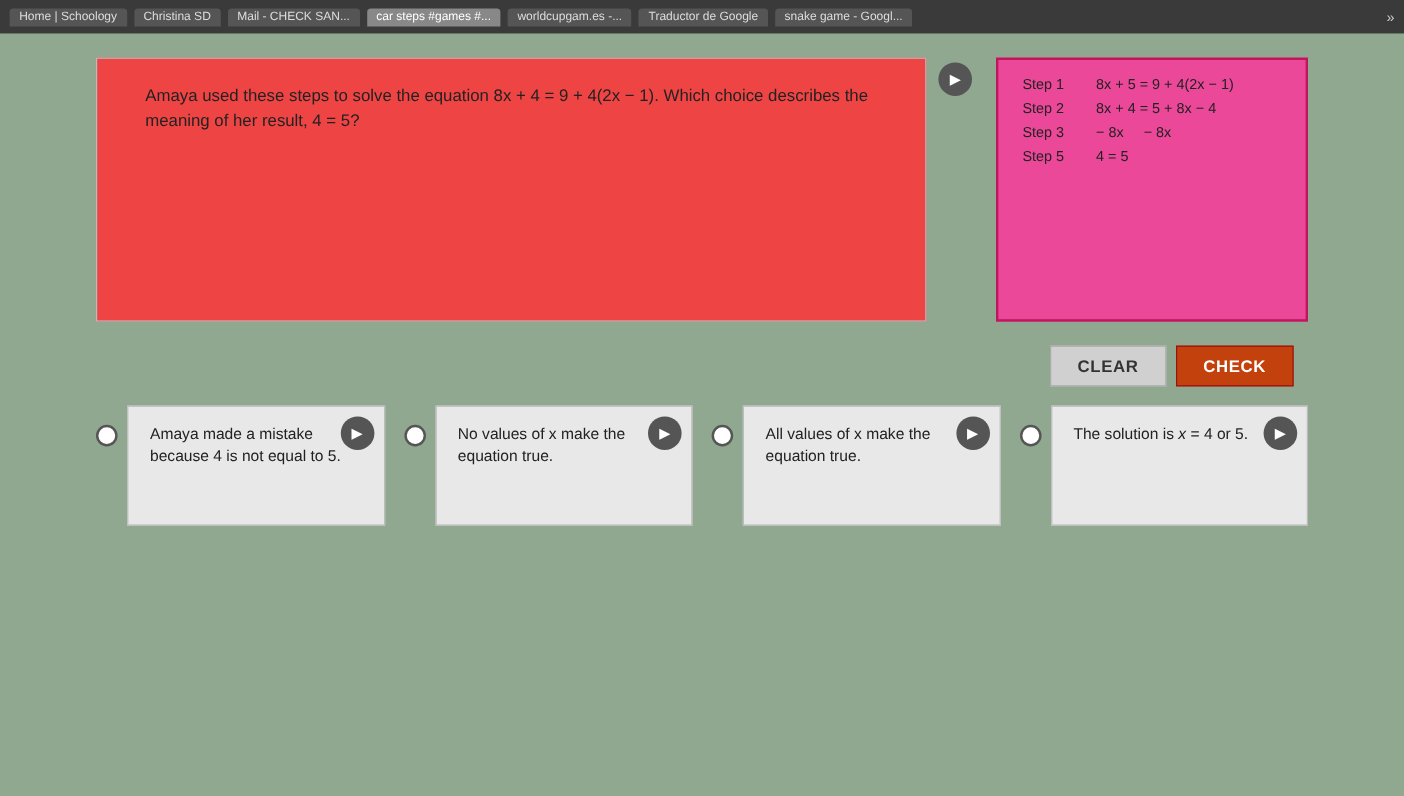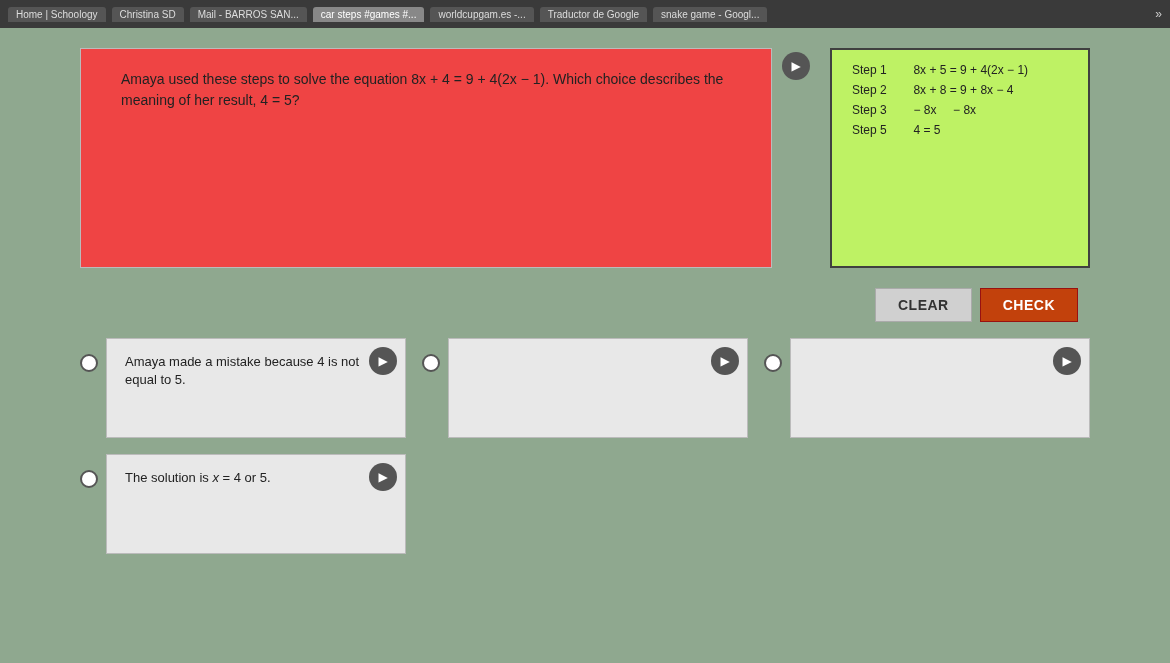--- a/index.html
+++ b/index.html
@@ -70,22 +70,22 @@
       border: 1px solid #bbb;
       padding: 20px 40px;
       flex: 1;
       font-size: 14px;
       color: #222;
       line-height: 1.5;
       min-height: 220px;
     }
 
     .steps-table-container {
-      background: #bef264;
-      border: 2px solid #404040;
+      background: #ec4899;
+      border: 2px solid #be185d;
       padding: 10px 14px;
       min-width: 260px;
       max-width: 280px;
     }
 
     .steps-table {
       width: 100%;
       border-collapse: collapse;
       font-size: 12px;
     }
@@ -136,21 +136,21 @@
       font-size: 14px;
       font-weight: bold;
       cursor: pointer;
       color: #fff;
       letter-spacing: 0.5px;
     }
 
     
     .answer-grid {
       display: grid;
-      grid-template-columns: 1fr 1fr 1fr;
+      grid-template-columns: 1fr 1fr 1fr 1fr;
       gap: 16px;
     }
 
     .answer-choice {
       display: flex;
       align-items: flex-start;
       gap: 8px;
     }
 
     .radio-btn {
@@ -206,21 +206,21 @@
       flex-shrink: 0;
       margin-top: 4px;
     }
   </style>
 </head>
 <body>
 
 <div class="browser-bar">
   <div class="browser-tab">Home | Schoology</div>
   <div class="browser-tab">Christina SD</div>
-  <div class="browser-tab">Mail - BARROS SAN...</div>
+  <div class="browser-tab">Mail - CHECK SAN...</div>
   <div class="browser-tab active">car steps #games #...</div>
   <div class="browser-tab">worldcupgam.es -...</div>
   <div class="browser-tab">Traductor de Google</div>
   <div class="browser-tab">snake game - Googl...</div>
   <div class="tabs-more">»</div>
 </div>
 
 <div class="main-content">
 
   <div class="question-container">
@@ -235,21 +235,21 @@
 
     <div class="steps-table-container">
       <table class="steps-table">
         <tbody>
           <tr>
             <td class="step-label">Step 1</td>
             <td>8x + 5 = 9 + 4(2x − 1)</td>
           </tr>
           <tr>
             <td class="step-label">Step 2</td>
-            <td>8x + 8 = 9 + 8x − 4</td>
+            <td>8x + 4 = 5 + 8x − 4</td>
           </tr>
           <tr>
             <td class="step-label">Step 3</td>
             <td>− 8x &nbsp;&nbsp;&nbsp; − 8x</td>
           </tr>
           <tr>
             <td class="step-label">Step 5</td>
             <td>4 = 5</td>
           </tr>
         </tbody>
@@ -268,27 +268,29 @@
       <div class="radio-btn"></div>
       <div class="answer-box">
         <span>Amaya made a mistake because 4 is not equal to 5.</span>
         <div class="audio-btn">▶</div>
       </div>
     </div>
 
     <div class="answer-choice">
       <div class="radio-btn"></div>
       <div class="answer-box">
+        <span>No values of x make the equation true.</span>
         <div class="audio-btn">▶</div>
       </div>
     </div>
 
     <div class="answer-choice">
       <div class="radio-btn"></div>
       <div class="answer-box">
+        <span>All values of x make the equation true.</span>
         <div class="audio-btn">▶</div>
       </div>
     </div>
 
     <div class="answer-choice">
       <div class="radio-btn"></div>
       <div class="answer-box">
         <span>The solution is <i>x</i> = 4 or 5.</span>
         <div class="audio-btn">▶</div>
       </div>

